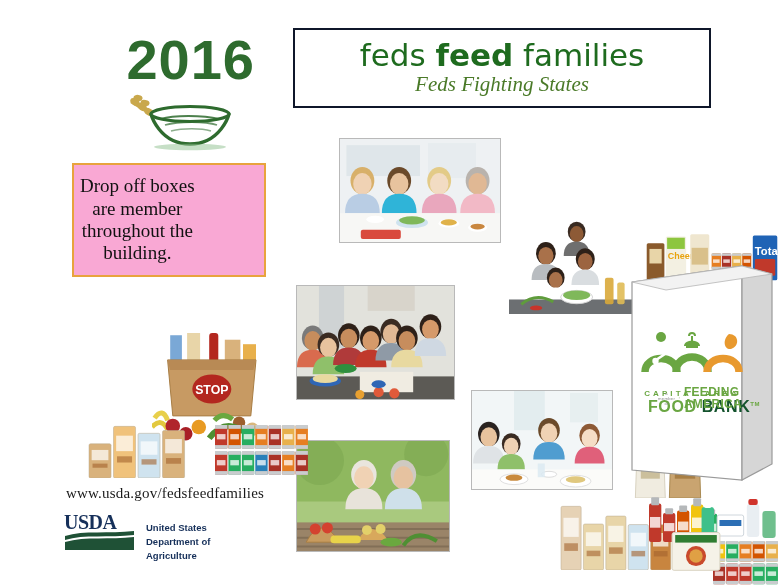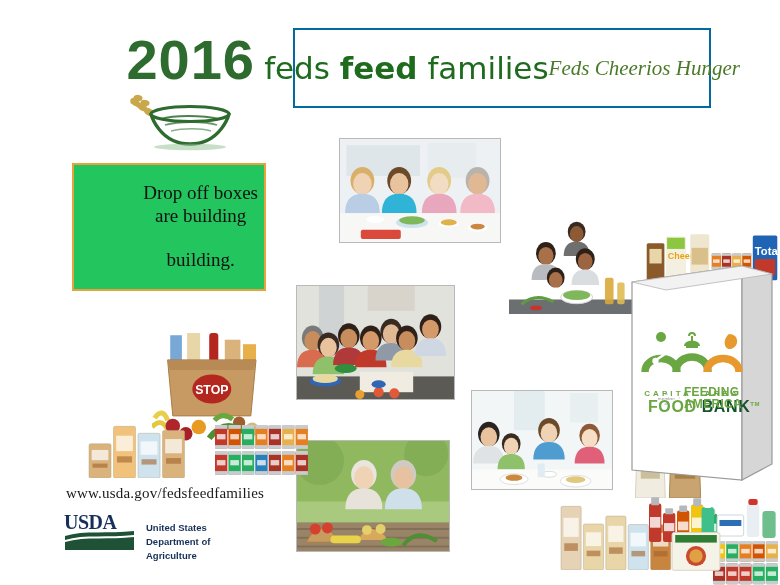--- a/index.html
+++ b/index.html
@@ -8,32 +8,32 @@
   #poster{position:relative;width:780px;height:585px;background:#ffffff;overflow:hidden;}
 
   
   #year-block{position:absolute;left:105px;top:32px;width:150px;text-align:right;}
   #year-text{font-family:"Liberation Sans",sans-serif;font-size:56px;font-weight:700;
              color:#2e6b2e;letter-spacing:1px;line-height:1;}
   #bowl-logo{margin-top:4px;}
 
   
   #title-box{position:absolute;left:293px;top:28px;width:418px;height:80px;
-             border:2px solid #0369a1;background:#fff;box-sizing:border-box;
-             display:flex;flex-direction:row;align-items:center;justify-content:center;}
+             border:2px solid #0f172a;background:#fff;box-sizing:border-box;
+             display:flex;flex-direction:column;align-items:center;justify-content:center;}
   #title-main{font-family:"DejaVu Sans",sans-serif;font-size:31px;color:#1e6b1e;line-height:1.05;white-space:nowrap;}
   #title-main .light{font-weight:400;}
   #title-main .bold{font-weight:700;}
   #title-sub{font-family:"Liberation Serif",serif;font-size:21px;color:#4a7a28;
              font-style:italic;margin-top:1px;white-space:nowrap;}
 
   
-  #dropoff-box{position:absolute;left:72px;top:163px;width:194px;height:128px;
-               border:2px solid #e8a33d;background:#22c55e;box-sizing:border-box;
-               display:flex;align-items:center;justify-content:flex-end;}
+  #dropoff-box{position:absolute;left:72px;top:163px;width:194px;height:114px;
+               border:2px solid #e8a33d;background:#f9a8d4;box-sizing:border-box;
+               display:flex;align-items:center;justify-content:flex-start;}
   #dropoff-text{font-family:"Liberation Serif",serif;font-size:19px;color:#111;
                 text-align:center;line-height:1.18;padding:0 6px;}
 
   
   #site-url{position:absolute;left:66px;top:485px;font-family:"Liberation Serif",serif;
             font-size:15px;color:#1a1a1a;letter-spacing:.2px;white-space:nowrap;}
   #usda-logo{position:absolute;left:64px;top:512px;display:flex;align-items:flex-start;}
   #usda-mark{width:72px;}
   #usda-words{margin-left:10px;font-family:"Liberation Sans",sans-serif;font-size:9.5px;
               font-weight:700;color:#16305a;line-height:1.45;padding-top:9px;}
@@ -91,28 +91,28 @@
 
         <ellipse cx="65" cy="55" rx="36" ry="3.2" fill="#8dbf8d" opacity=".5"></ellipse>
       </svg>
     </div>
   </div>
 
   <div id="title-box">
     <div id="title-main">
       <span class="light">feds</span><span>&nbsp;</span><span class="bold">feed</span><span>&nbsp;</span><span class="light">families</span>
     </div>
-    <div id="title-sub">Feds Cheerios Hunger</div>
+    <div id="title-sub">Feds Fighting States</div>
   </div>
 
   <div id="dropoff-box">
     <div id="dropoff-text">
       <span>Drop off boxes</span><br>
-      <span>are building</span><br>
-      <br>
+      <span>are member</span><br>
+      <span>throughout the</span><br>
       <span>building.</span>
     </div>
   </div>
 
   <div id="photo-layer">
       <div class="photo framed" title="Family of four sharing a meal at a table with salad bowls and strawberries" style="left: 339px; top: 138px; width: 160px; height: 103px;">
         <svg viewBox="0 0 160 103" preserveAspectRatio="none">
     <rect width="160" height="103" fill="#eef1f3"></rect>
     <rect x="6.4" y="6.18" width="73.60000000000001" height="30.9" fill="#dfe6ea"></rect>
     <rect x="88" y="4.12" width="48" height="35.02" fill="#e7ecef"></rect>

